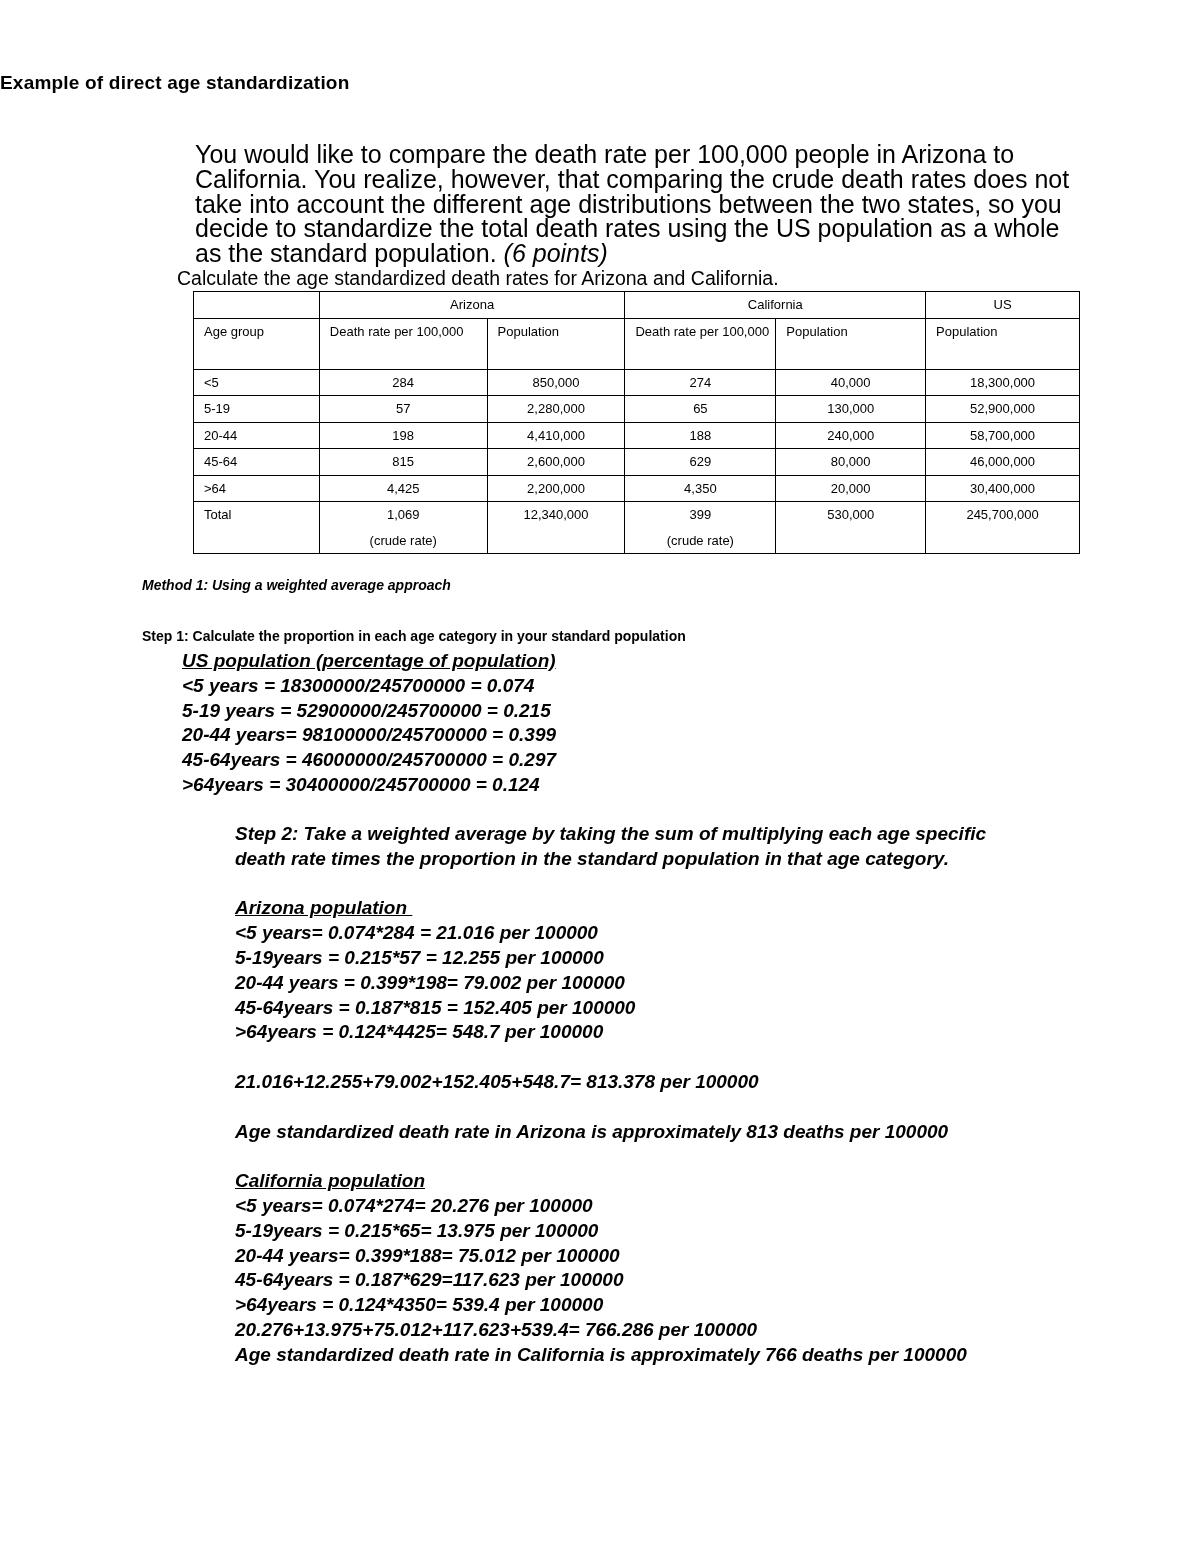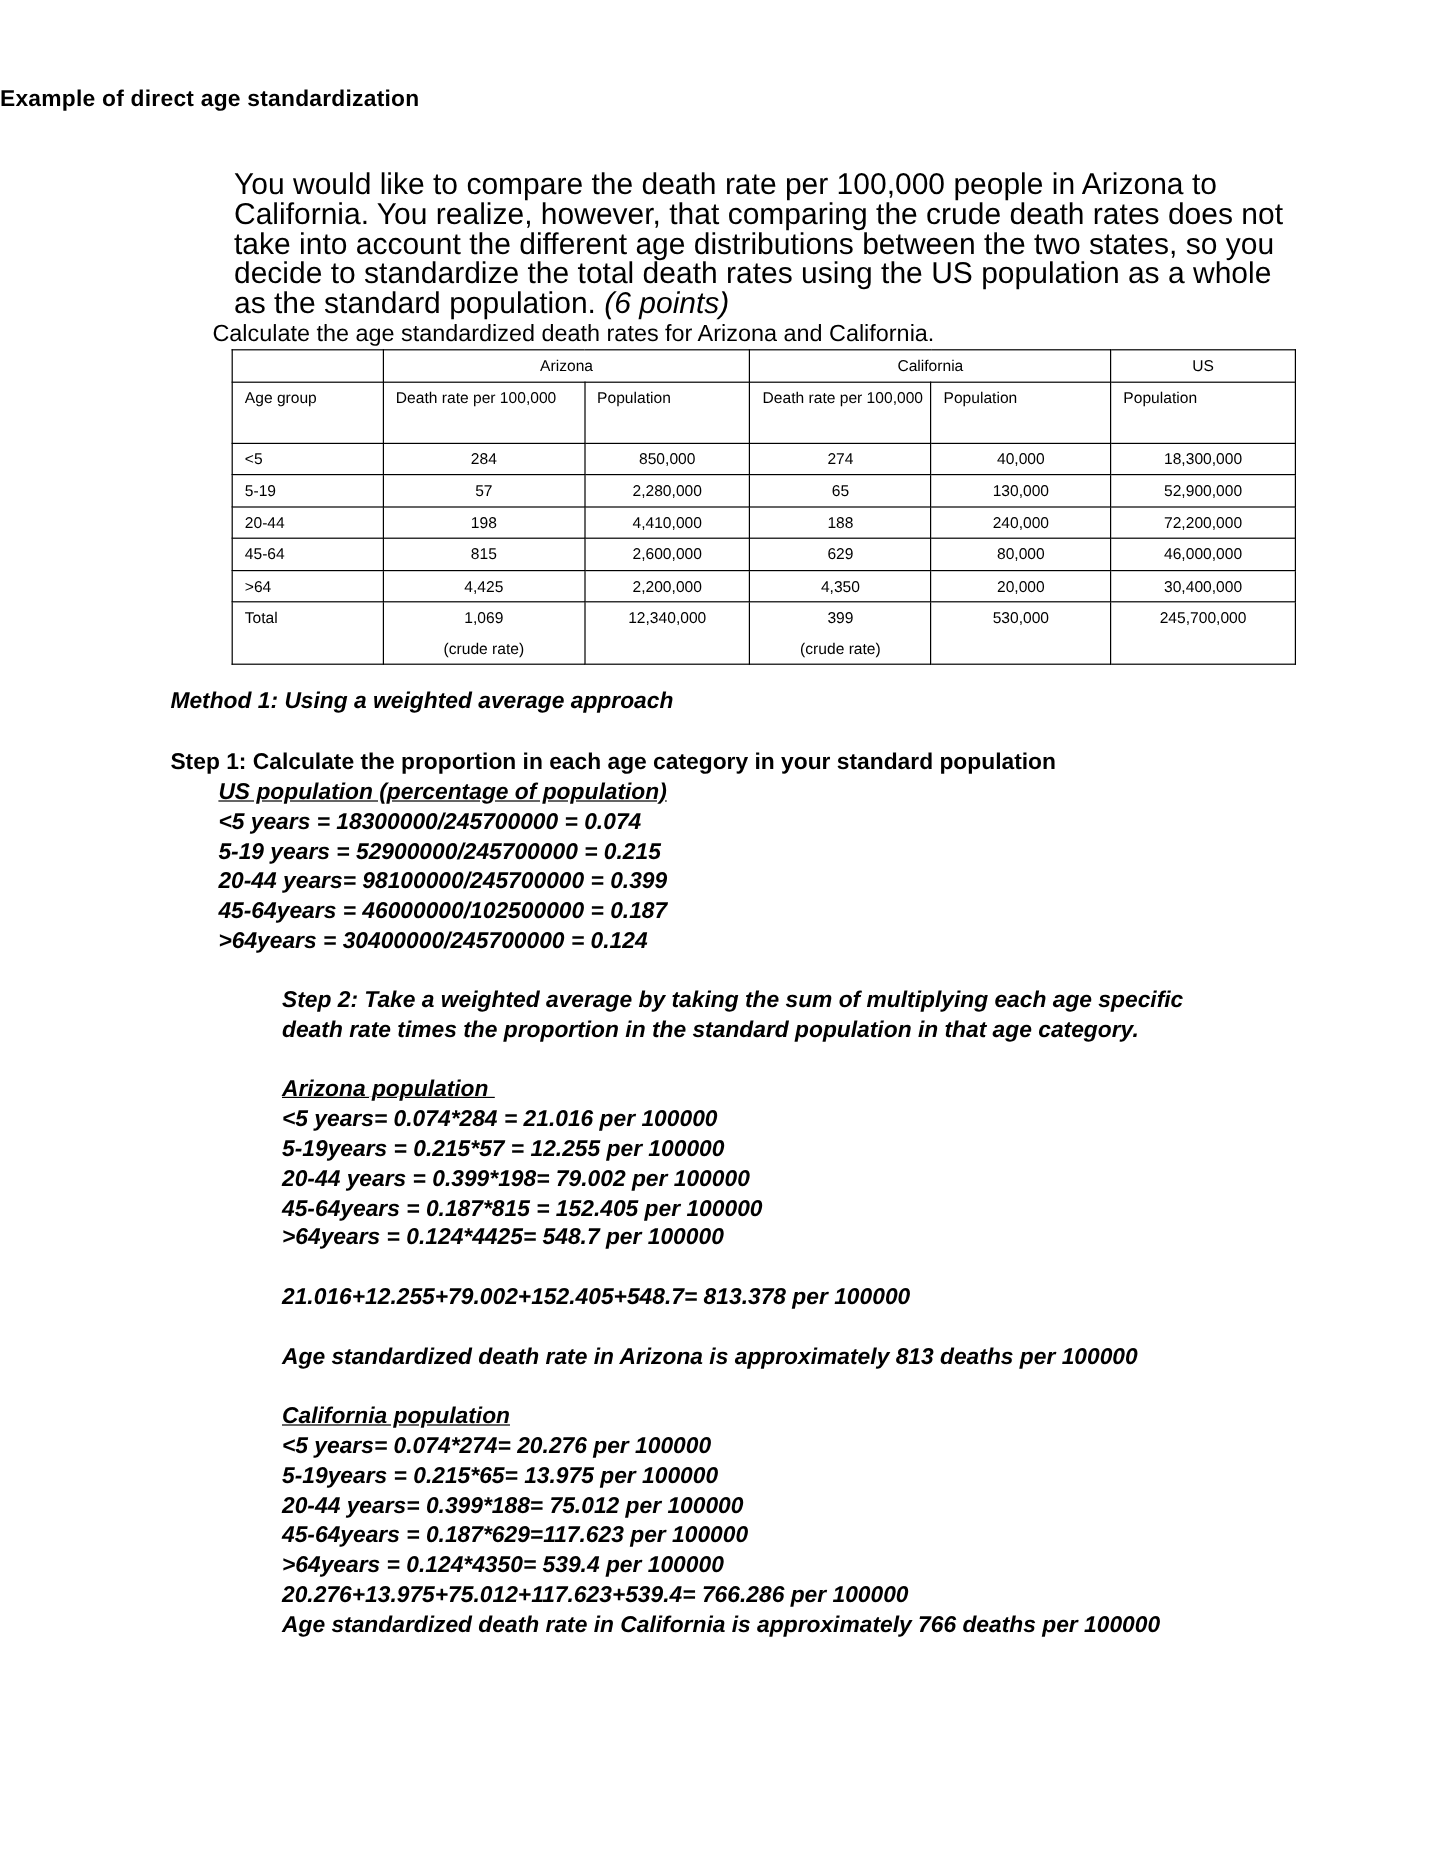--- a/index.html
+++ b/index.html
@@ -29,21 +29,21 @@
     border: 1.5px solid #000; padding: 0 4px 0 10px; line-height: 25.5px;
     vertical-align: top; height: 24px;
   }
   table.data td.c { text-align: center; padding: 0 4px; }
   table.data col.c0 { width: 126px; }
   table.data col.c1 { width: 168px; }
   table.data col.c2 { width: 138px; }
   table.data col.c3 { width: 151px; }
   table.data col.c4 { width: 150px; }
   table.data col.c5 { width: 154px; }
-  .sec { position: absolute; font-size: 19px; font-weight: bold; line-height: 24.8px; }
+  .sec { position: absolute; font-size: 14px; font-weight: bold; line-height: 24.8px; }
   .it { font-style: italic; }
   .u { text-decoration: underline; }
   .block { position: absolute; font-weight: bold; font-style: italic; font-size: 19px; line-height: 24.8px; margin-left: 40px; }
   .block div { white-space: nowrap; }
 </style>
 </head>
 <body>
 
 <div class="page">
 
@@ -95,21 +95,21 @@
       <td class="c">65</td>
       <td class="c">130,000</td>
       <td class="c">52,900,000</td>
     </tr>
     <tr>
       <td>20-44</td>
       <td class="c">198</td>
       <td class="c">4,410,000</td>
       <td class="c">188</td>
       <td class="c">240,000</td>
-      <td class="c">72,200,000</td>
+      <td class="c">58,700,000</td>
     </tr>
     <tr>
       <td>45-64</td>
       <td class="c">815</td>
       <td class="c">2,600,000</td>
       <td class="c">629</td>
       <td class="c">80,000</td>
       <td class="c">46,000,000</td>
     </tr>
     <tr>
@@ -139,21 +139,21 @@
 
   <div class="sec it" style="left:142px; top:573px;">Method 1:  Using a weighted average approach</div>
 
   <div class="sec" style="left:142px; top:624px;">Step 1: Calculate the proportion in each age category in your standard population</div>
 
   <div class="block" style="left:142px; top:649px;">
     <div class="u">US population (percentage of population)</div>
     <div>&lt;5 years = 18300000/245700000 = 0.074</div>
     <div>5-19 years = 52900000/245700000 = 0.215</div>
     <div>20-44 years= 98100000/245700000 = 0.399</div>
-    <div>45-64years = 46000000/102500000 = 0.187</div>
+    <div>45-64years = 46000000/245700000 = 0.297</div>
     <div>&gt;64years = 30400000/245700000 = 0.124</div>
   </div>
 
   <div class="block" style="left:195px; top:822px;">
     <div>Step 2: Take a weighted average by taking the sum of multiplying each age specific</div>
     <div>death rate times the proportion in the standard population in that age category.</div>
     <div style="height:24.8px;"></div>
     <div class="u" style="white-space:pre;">Arizona population </div>
     <div>&lt;5 years= 0.074*284 = 21.016 per 100000</div>
     <div>5-19years = 0.215*57 = 12.255 per 100000</div>

